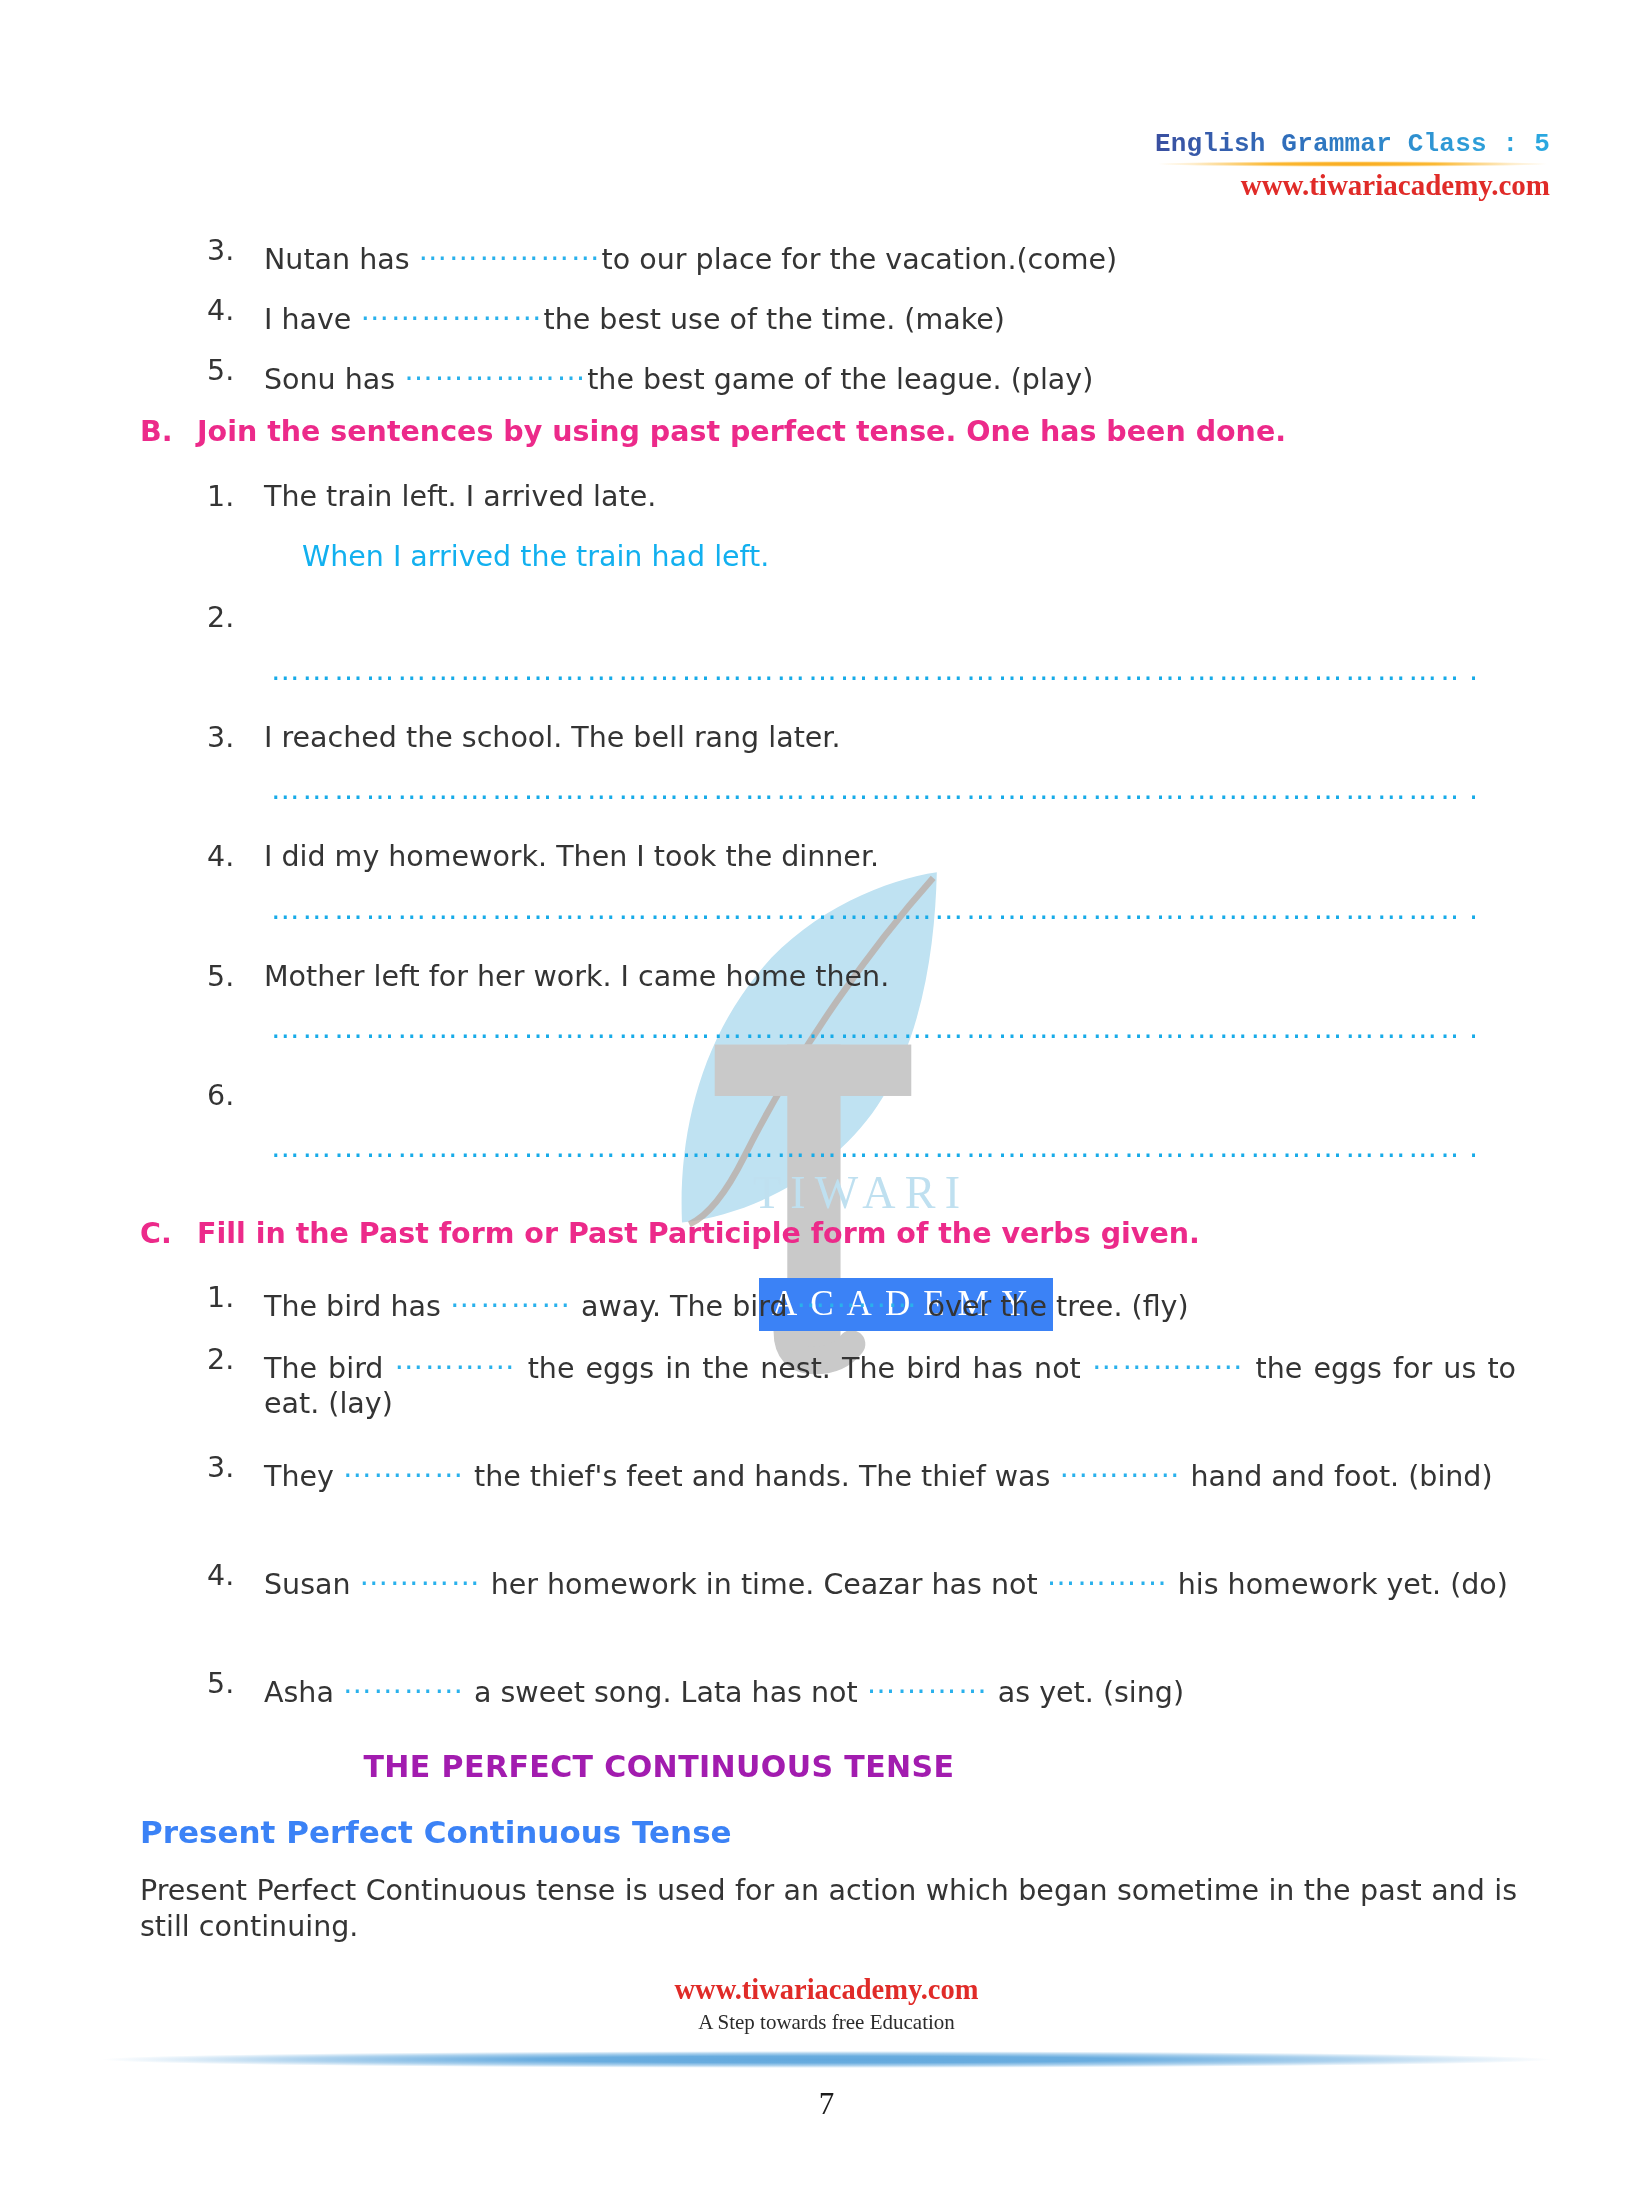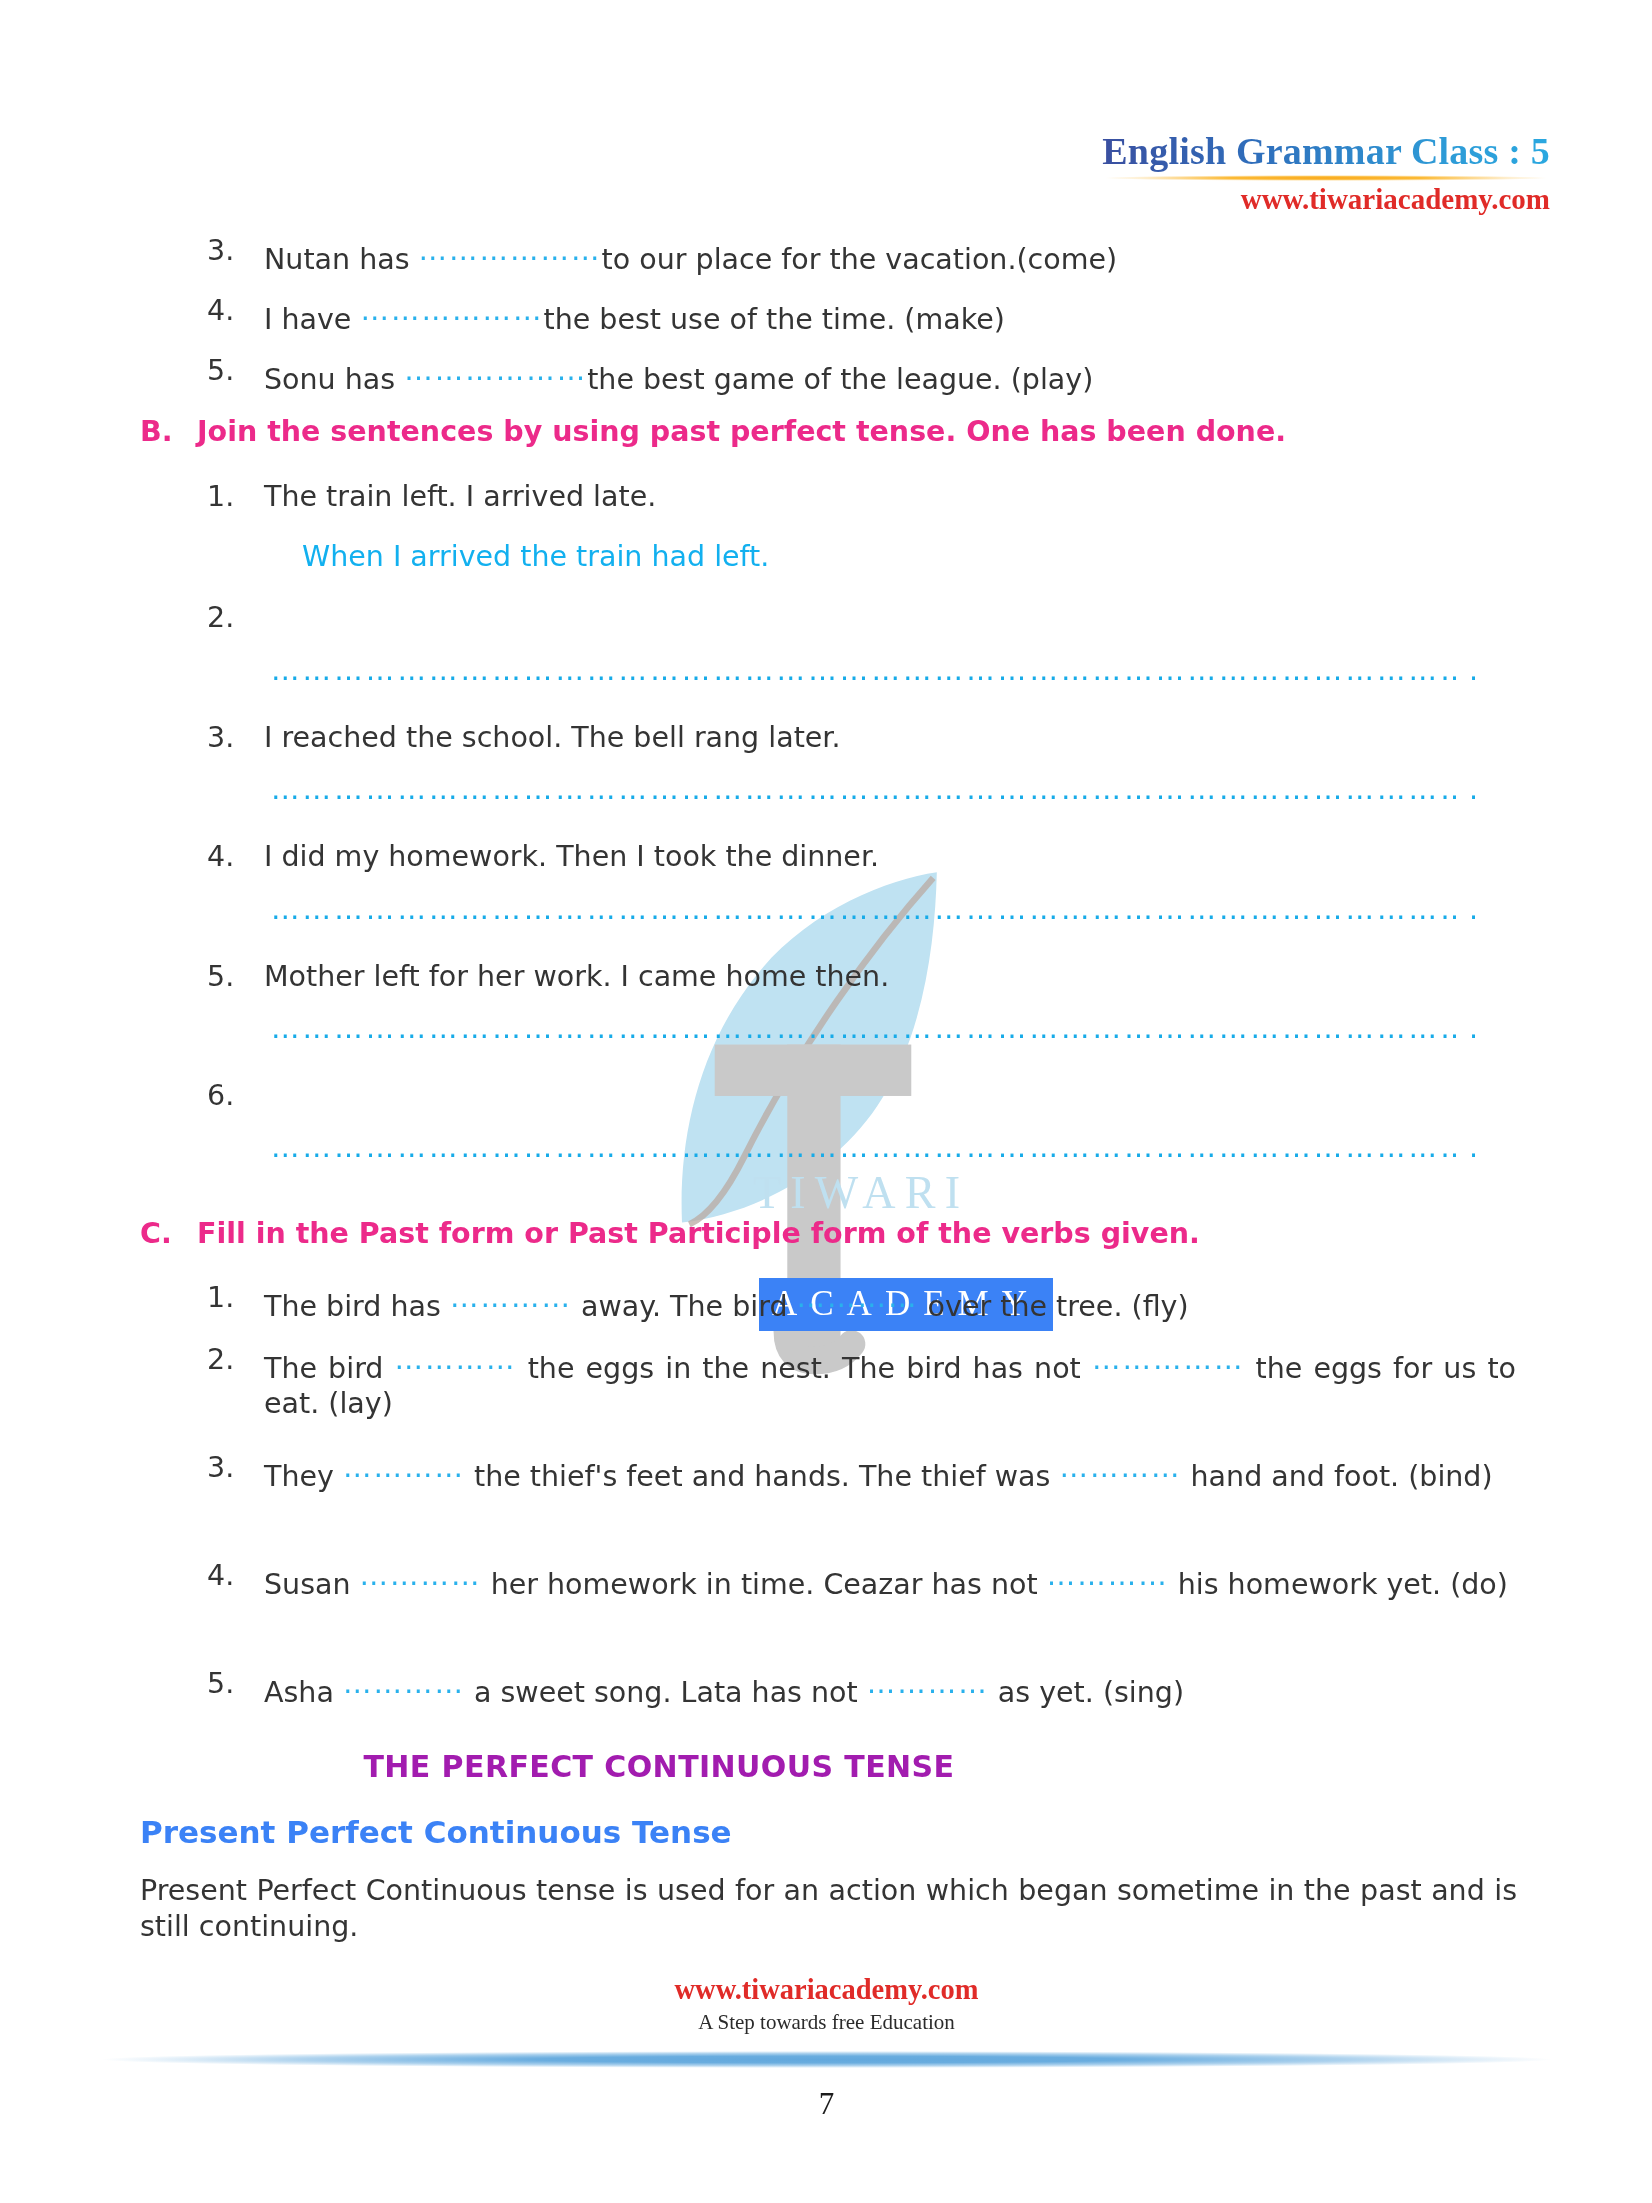--- a/index.html
+++ b/index.html
@@ -73,23 +73,23 @@
 
   
   .header {
     position: absolute;
     right: 103px;
     top: 129px;
     text-align: right;
     z-index: 5;
   }
   .header-title {
-    font-family: Liberation Serif, serif;
-    font-weight: bold;
-    font-size: 38px;
+    font-family: Liberation Mono, monospace;
+    font-weight: bold;
+    font-size: 26px;
     background: linear-gradient(90deg, #3a4fa0 0%, #2f6fbc 35%, #2e9ad6 75%, #2aa8e0 100%);
     -webkit-background-clip: text;
     background-clip: text;
     color: transparent;
     letter-spacing: 0.2px;
     white-space: nowrap;
   }
   .header-rule {
     height: 6.4px;
     margin: 1.8px 0 1.8px 0;

